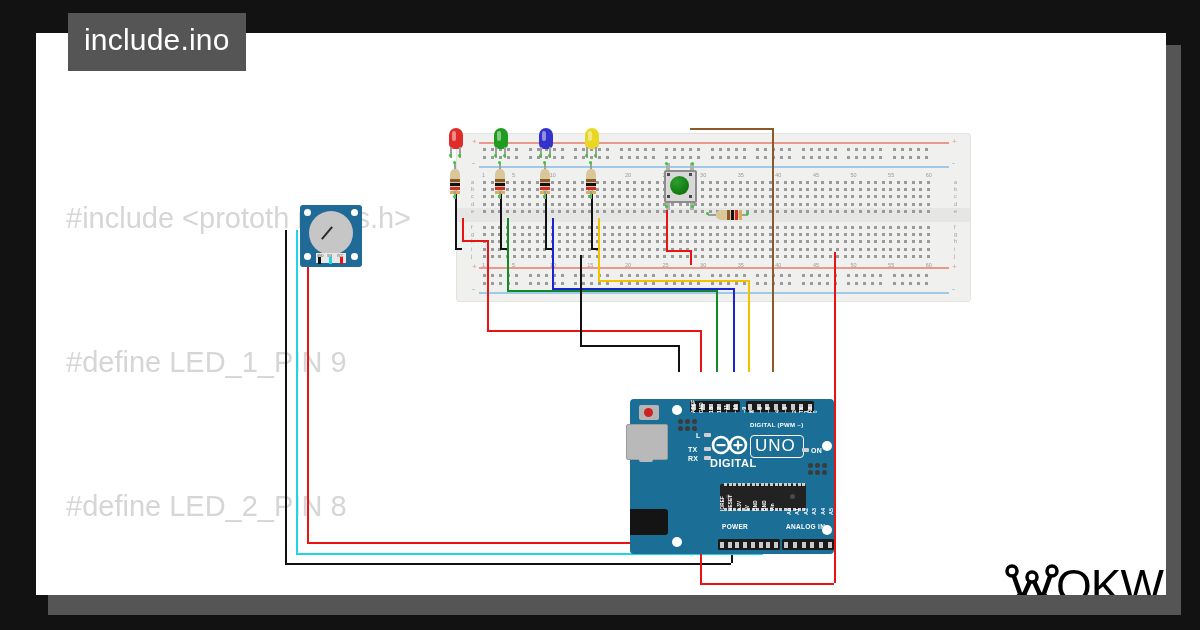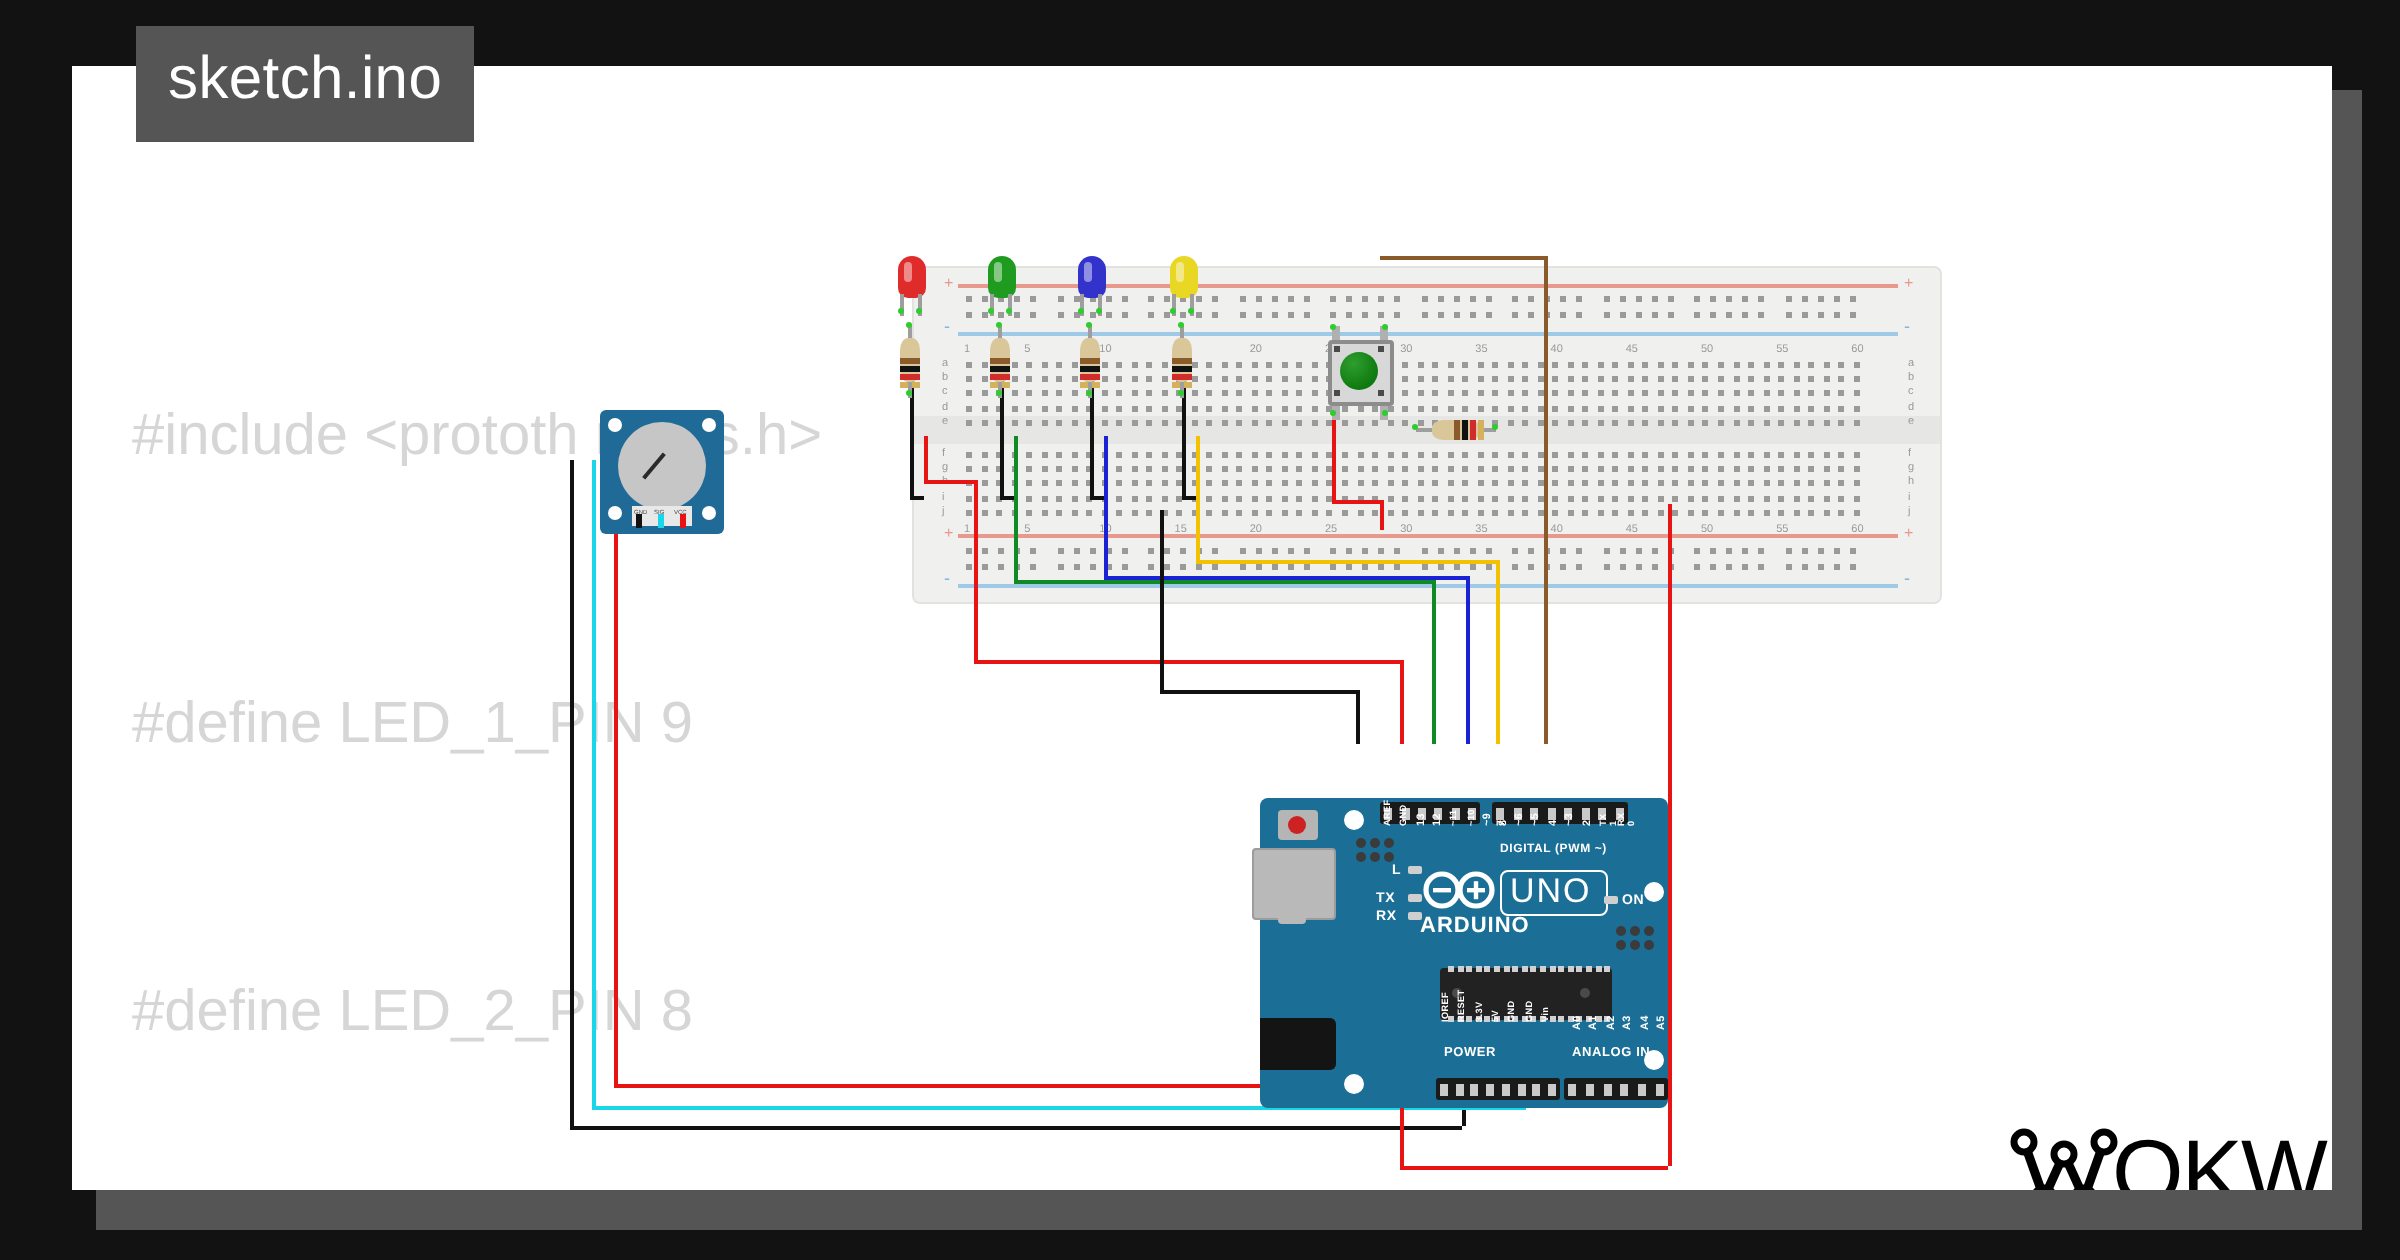--- a/index.html
+++ b/index.html
@@ -1214,21 +1214,21 @@
           <u style="left: 82.2px; top: -1px;"></u>
           <u style="left: 82.2px; top: 24px;"></u>
         </div>
 
       <div class="lbl" style="left:120px;top:23px">DIGITAL (PWM ~)</div>
       <div class="lbl" style="left:92px;top:124px;font-size:6.5px">POWER</div>
       <div class="lbl" style="left:156px;top:124px;font-size:6.5px">ANALOG IN</div>
 
       <div class="uno-box"></div>
       <div class="uno-txt">UNO</div>
-      <div class="ardu">ARDUINO</div>
+      <div class="ardu">DIGITAL</div>
 
       <svg class="inf" viewBox="0 0 40 22">
         <g fill="none" stroke="#ffffff" stroke-width="2.6">
           <circle cx="11" cy="11" r="8"></circle>
             <circle cx="28" cy="11" r="8"></circle>
         </g>
         <rect x="6.5" y="10" width="9" height="2.2" fill="#ffffff"></rect>
         <rect x="23.5" y="10" width="9" height="2.2" fill="#ffffff"></rect>
         <rect x="26.9" y="6.6" width="2.2" height="9" fill="#ffffff"></rect>
       </svg>
@@ -1395,16 +1395,16 @@
         <div class="pin" style="left:2px;top:33px"></div>
         <div class="pin" style="left:26px;top:33px"></div>
       </div>
       <div class="btn-dot" style="left: 629px; top: 129px;"></div>
       <div class="btn-dot" style="left: 655px; top: 129px;"></div>
       <div class="btn-dot" style="left: 629px; top: 172px;"></div>
       <div class="btn-dot" style="left: 655px; top: 172px;"></div>
     </div>
 
   <div id="file-tab">
-    <span>sketch.ino</span>
+    <span>include.ino</span>
   </div>
 
 </div>
 
 </body></html>

